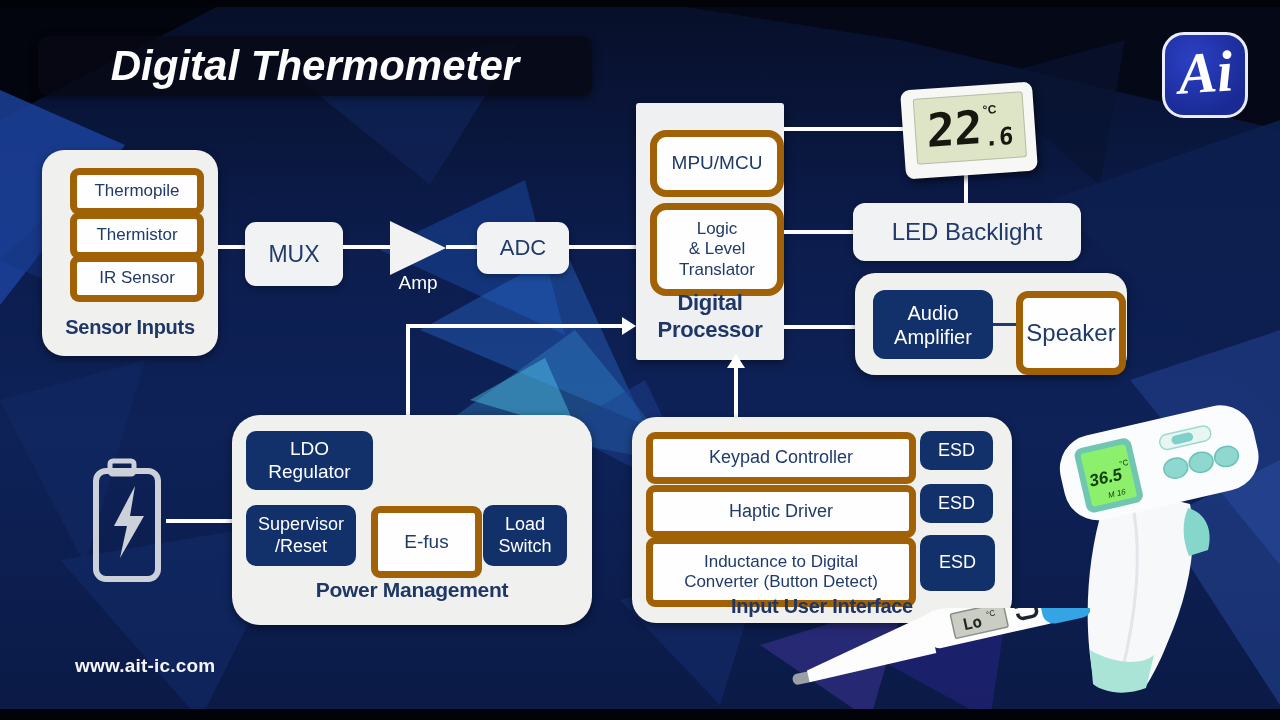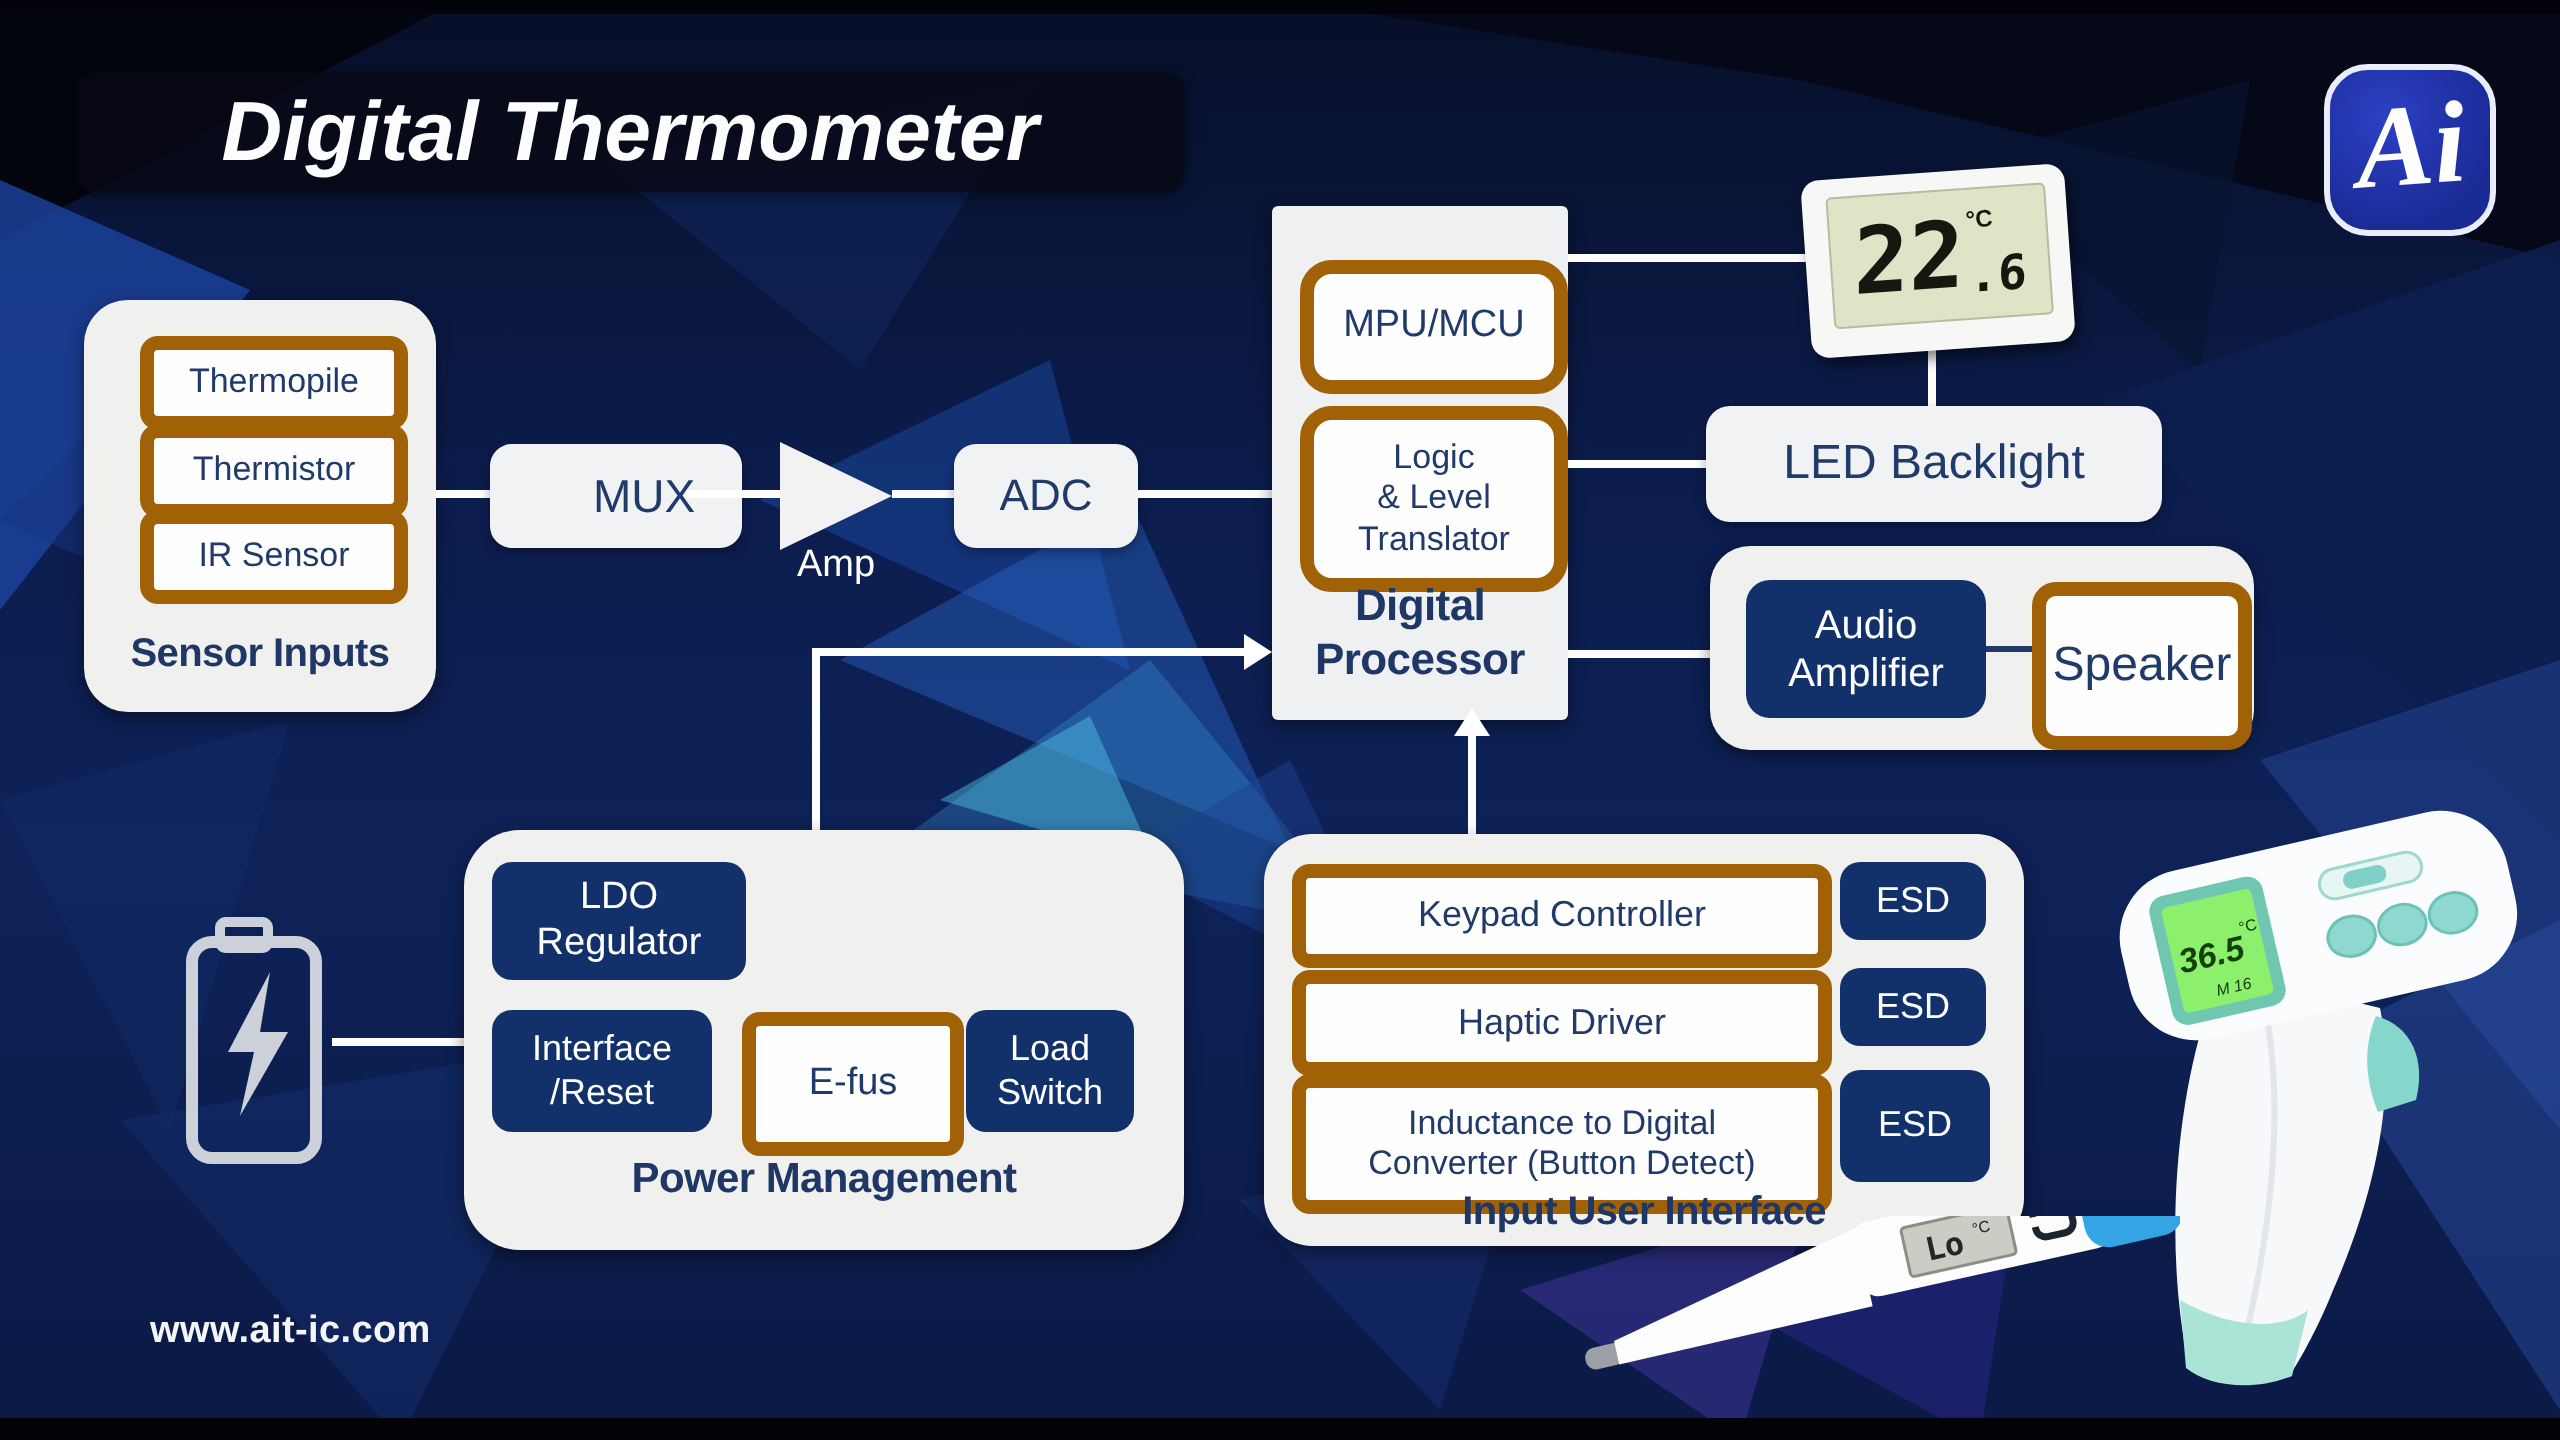--- a/index.html
+++ b/index.html
@@ -88,21 +88,21 @@
     <div class="whitebox" style="left:28px;top:62px;width:120px;height:33px;font-size:17px;">
       <span>Thermistor</span>
     </div>
     <div class="whitebox" style="left:28px;top:105px;width:120px;height:33px;font-size:17px;">
       <span>IR Sensor</span>
     </div>
     <div class="plabel" style="left:0;top:166px;width:176px;font-size:20px;">Sensor Inputs</div>
   </div>
 
   <div class="line" style="left:218px;top:245px;width:27px;height:4px;"></div>
-  <div class="softbox" style="left:245px;top:222px;width:98px;height:52px;font-size:23px;padding-left:28px;">
+  <div class="softbox" style="left:245px;top:222px;width:98px;height:64px;font-size:23px;">
     <span>MUX</span>
   </div>
   <div class="line" style="left:343px;top:245px;width:47px;height:4px;"></div>
   <div class="abs" style="left:390px;top:221px;width:0;height:0;border-left:56px solid #f2f2f2;border-top:27px solid transparent;border-bottom:27px solid transparent;"></div>
   <div class="abs" style="left:382px;top:272px;width:72px;text-align:center;color:#fff;font-size:19px;">Amp</div>
   <div class="line" style="left:446px;top:245px;width:31px;height:4px;"></div>
   <div class="softbox" style="left:477px;top:222px;width:92px;height:52px;font-size:22px;">
     <span>ADC</span>
   </div>
   <div class="line" style="left:569px;top:245px;width:67px;height:4px;"></div>
@@ -165,21 +165,21 @@
     <path d="M45,28 L24,68 L37,68 L30,100 L54,58 L40,58 Z" fill="#ccd1d9"></path>
   </svg>
   <div class="line" style="left:166px;top:519px;width:66px;height:4px;"></div>
 
   <div class="panel" style="left:232px;top:415px;width:360px;height:210px;border-radius:28px;">
     <div class="navybox" style="left:14px;top:16px;width:127px;height:59px;font-size:19px;">
       <span>LDO</span>
       <span>Regulator</span>
     </div>
     <div class="navybox" style="left:14px;top:90px;width:110px;height:61px;font-size:18px;">
-      <span>Interface</span>
+      <span>Supervisor</span>
       <span>/Reset</span>
     </div>
     <div class="whitebox" style="left:139px;top:91px;width:97px;height:58px;font-size:19px;">
       <span>E-fus</span>
     </div>
     <div class="navybox" style="left:251px;top:90px;width:84px;height:61px;font-size:18px;">
       <span>Load</span>
       <span>Switch</span>
     </div>
     <div class="plabel" style="left:0;top:163px;width:360px;font-size:21px;">Power Management</div>

